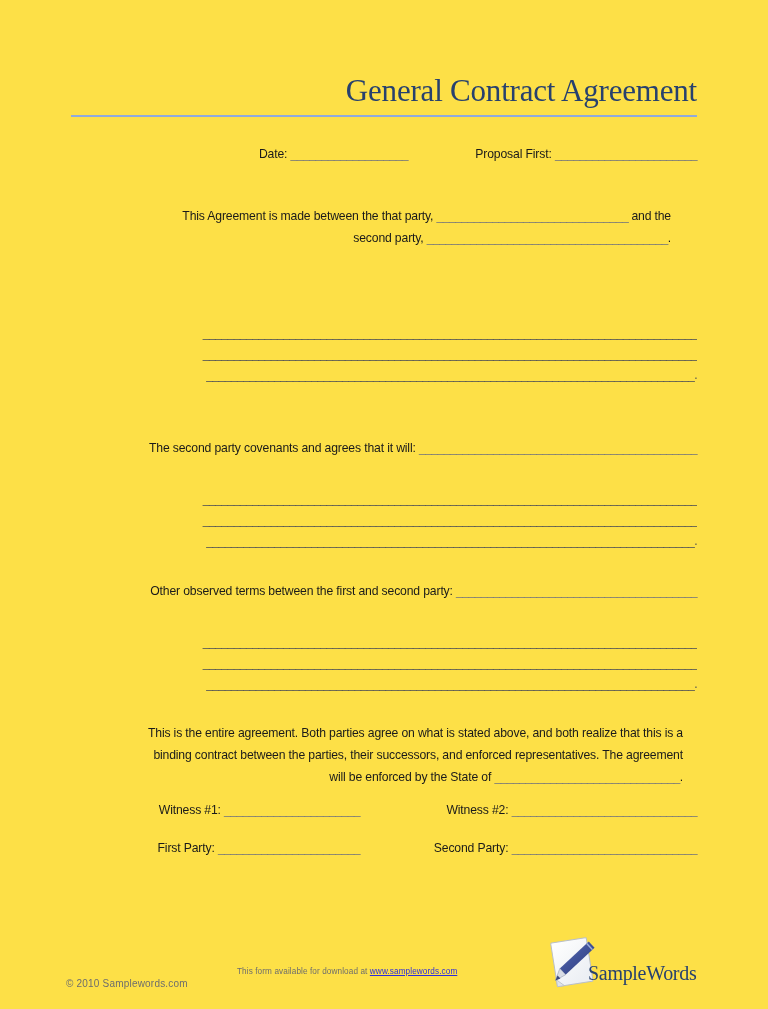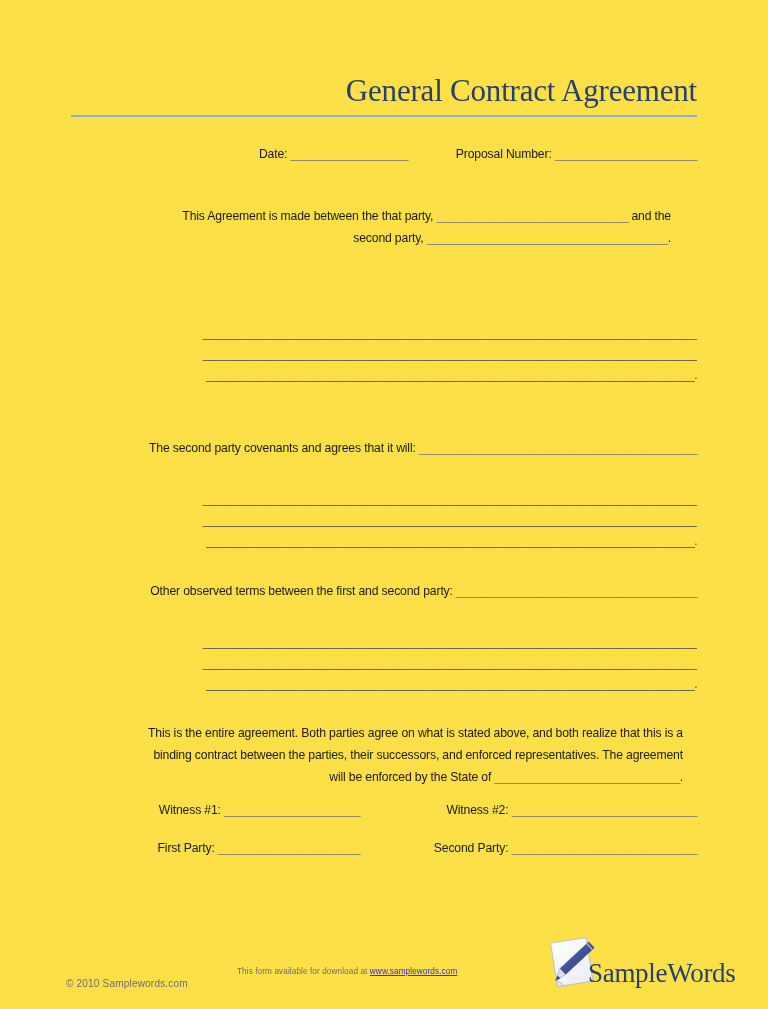--- a/index.html
+++ b/index.html
@@ -165,21 +165,21 @@
     left: 6px;
     top: 2px;
     width: 58px;
     height: 56px;
   }
   .logo-word {
     position: absolute;
     left: 50px;
     top: 26px;
     font-family: "Liberation Serif", "DejaVu Serif", serif;
-    font-size: 27px;
+    font-size: 20px;
     line-height: 28px;
     color: #27416E;
     white-space: nowrap;
     letter-spacing: -0.3px;
   }
 </style>
 </head>
 <body>
 
 <div class="page">
@@ -188,21 +188,21 @@
     <div class="doc-title">General Contract Agreement</div>
     <div class="title-rule"></div>
   </div>
 
   <div class="row-date body-text">
     <div class="col-left">
       <span>Date:</span>
       <span class="fill">___________________</span>
     </div>
     <div class="col-right">
-      <span>Proposal Number:</span>
+      <span>Proposal First:</span>
       <span class="fill">_______________________</span>
     </div>
   </div>
 
   <div class="intro body-text">
     <div>
       <span>This Agreement is made between the that party,</span>
       <span class="fill">_______________________________</span>
       <span>and the</span>
     </div>

